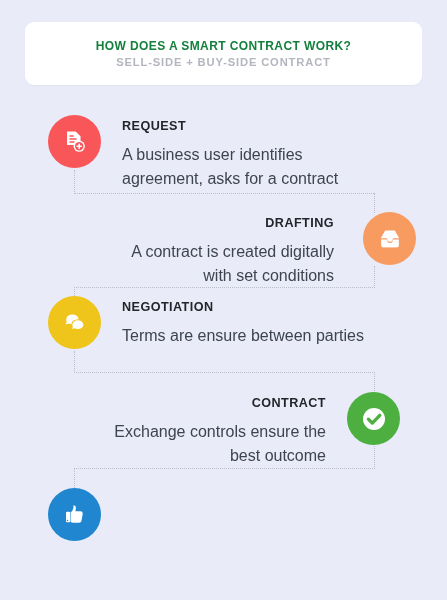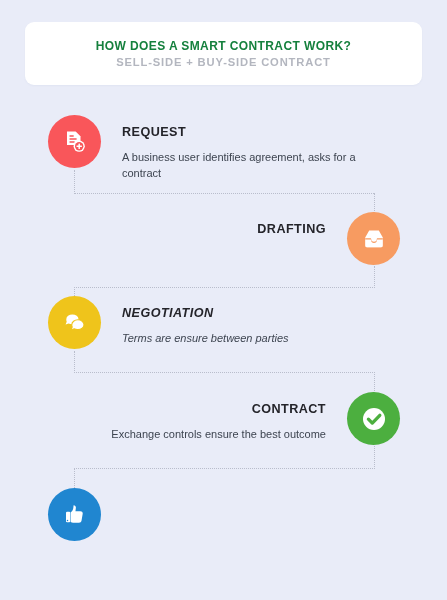--- a/index.html
+++ b/index.html
@@ -67,33 +67,32 @@
   .step-text { padding-top:4px; }
   .step.left  .step-text { margin-left:21px; text-align:left;  }
   .step.right .step-text { margin-right:21px; text-align:right; }
 
   .step-title {
     font-size:12.6px;
     font-weight:bold;
     letter-spacing:0.45px;
     color:#24242a;
     line-height:1.2;
-    margin-top:6px;
   }
   .step-desc {
     margin-top:9px;
-    font-size:11px;
+    font-size:16px;
     line-height:1.48;
     color:#3d4450;
   }
 
   
   #step-request    { left:48px;  top:115px; width:330px; }
-  #step-drafting   { right:47px; top:212px; width:300px; }
-  #step-negotiation{ left:48px;  top:296px; width:330px;font-style:italic; }
+  #step-drafting   { right:31px; top:212px; width:300px;gap:8px; }
+  #step-negotiation{ left:48px;  top:296px; width:330px; }
   #step-approval   { right:47px; top:392px; width:320px; }
   #step-execution  { left:48px;  top:488px; width:340px; }
 
   
   .connector {
     position:absolute;
     border-color:#b9bdcc;
     border-style:dotted;
     border-width:0;
   }
@@ -151,20 +150,21 @@
     <span>
       <svg width="26" height="26" viewBox="0 0 26 26">
         <path d="M4.2 11.4 L8.2 4.6 H17.8 L21.8 11.4 V19.6 A1.6 1.6 0 0 1 20.2 21.2 H5.8 A1.6 1.6 0 0 1 4.2 19.6 Z" fill="#ffffff"></path>
         <path d="M4.2 12.3 H9.6 a0.6 0.6 0 0 1 0.6 0.6 a2.8 2.8 0 0 0 5.6 0 a0.6 0.6 0 0 1 0.6 -0.6 H21.8 V19.6 A1.6 1.6 0 0 1 20.2 21.2 H5.8 A1.6 1.6 0 0 1 4.2 19.6 Z" fill="#f79b61"></path>
         <path d="M4.2 13.6 H9.6 a0.6 0.6 0 0 1 0.6 0.6 a2.8 2.8 0 0 0 5.6 0 a0.6 0.6 0 0 1 0.6 -0.6 H21.8 V19.6 A1.6 1.6 0 0 1 20.2 21.2 H5.8 A1.6 1.6 0 0 1 4.2 19.6 Z" fill="#ffffff"></path>
       </svg>
     </span>
   </div>
   <div class="step-text">
     <div class="step-title">DRAFTING</div>
+    <div class="step-desc">A contract is created digitally with set conditions</div>
   </div>
 </div>
 
 <div class="step left" id="step-negotiation">
   <div class="circle" style="background:#efc41b;">
     <span>
       <svg width="26" height="26" viewBox="0 0 26 26">
         <path d="M10.4 4.4 A6.1 4.9 0 1 1 10.4 14.2 A8 8 0 0 1 6.6 13.4 L3.6 14.4 L4.7 11.7 A4.6 4.6 0 0 1 4.3 9.3 A6.1 4.9 0 0 1 10.4 4.4 Z" fill="#ffffff"></path>
         <path d="M15.9 9.8 A6.1 4.9 0 1 1 15.9 19.6 A8 8 0 0 1 12.1 18.8 L9.1 19.9 L10.2 17.1 A4.6 4.6 0 0 1 9.8 14.7 A6.1 4.9 0 0 1 15.9 9.8 Z" fill="#ffffff" stroke="#efc41b" stroke-width="1.1"></path>
       </svg>

